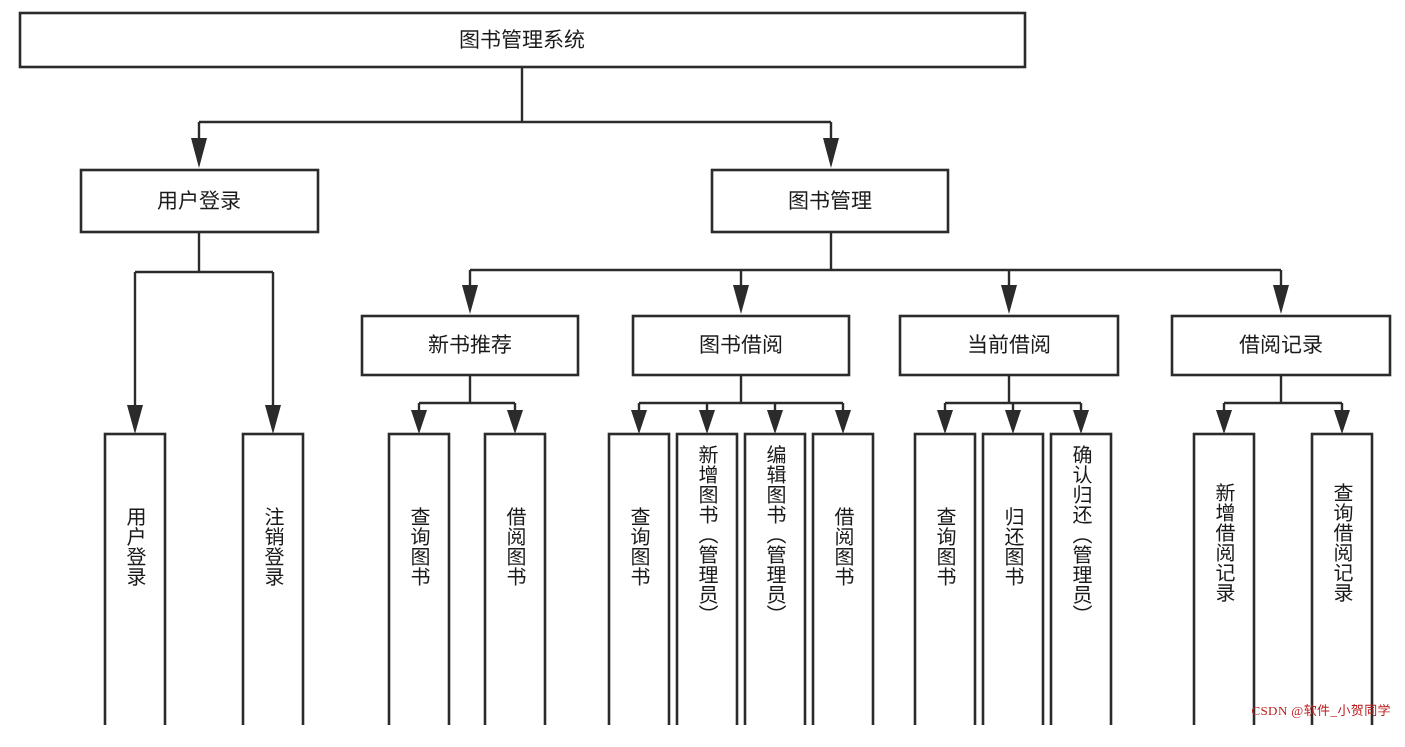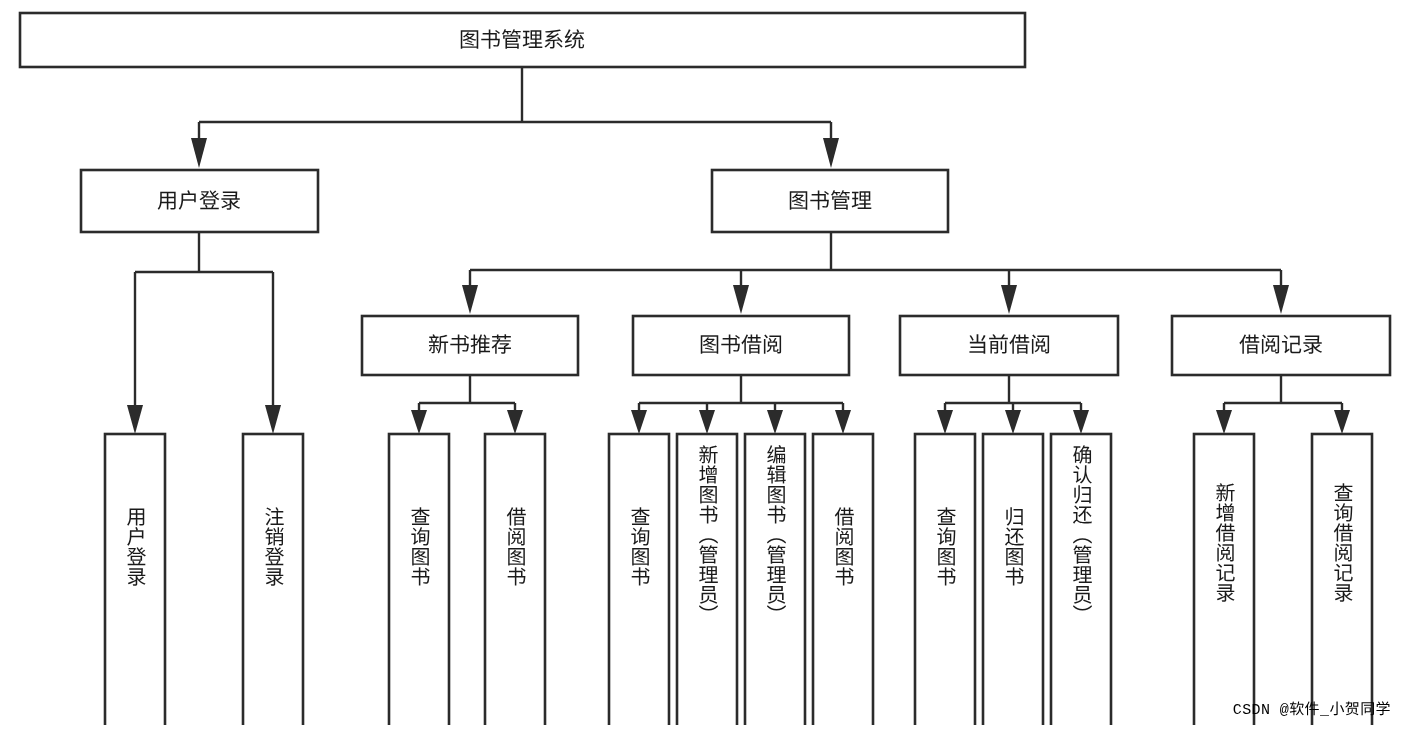--- a/index.html
+++ b/index.html
@@ -56,23 +56,23 @@
     writing-mode: vertical-rl;
     text-orientation: upright;
     glyph-orientation-vertical: 0;
     text-anchor: start;
     white-space: pre;
   }
   .watermark-text {
     position: absolute;
     right: 14px;
     bottom: 6px;
-    font-family: Liberation Mono, monospace;
-    font-size: 15px;
-    color: #000000;
+    font-family: Liberation Serif, serif;
+    font-size: 13px;
+    color: #b91c1c;
     letter-spacing: 0.4px;
     user-select: none;
     pointer-events: none;
   }
 </style>
 </head>
 <body>
 
 <div id="diagram-root">
 

